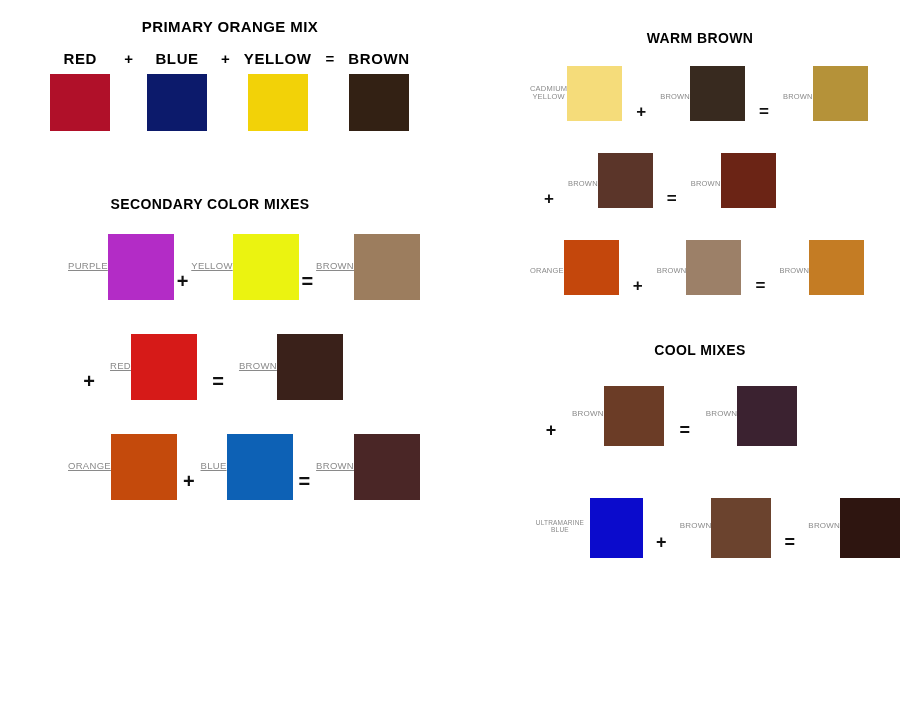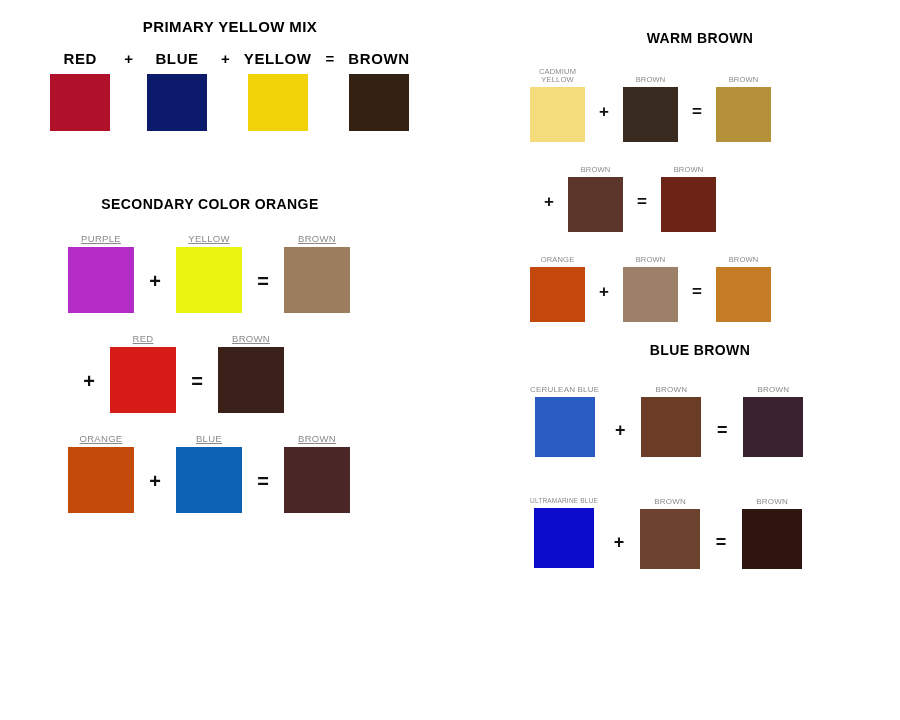--- a/index.html
+++ b/index.html
@@ -56,21 +56,21 @@
     color: #000000;
     line-height: 1;
     margin-top: 1px;
   }
 
   
   .mix-row {
     display: flex;
     align-items: flex-start;
   }
-  .mix-cell { display: flex; flex-direction: column; align-items: center; }
+  .mix-cell { display: flex; align-items: center; }
   .mix-label {
     color: #8a8a8a;
     text-transform: uppercase;
     text-align: center;
     line-height: 1.05;
     margin-bottom: 3px;
     white-space: pre-line;
   }
   .mix-swatch { display: block; }
   .mix-op {
@@ -107,21 +107,21 @@
   #cool-rows .mix-row { margin-bottom: 38px; }
   #cool-rows .mix-label { font-size: 8px; letter-spacing: 0.2px; }
   #cool-rows .mix-swatch { width: 60px; height: 60px; }
   #cool-rows .mix-op { font-size: 18px; width: 42px; height: 60px; margin-top: 14px; }
   #cool-rows .mix-label.tiny { font-size: 6.5px; }
 </style>
 </head>
 <body>
 
 <div class="panel" id="primary-panel">
-  <div class="section-title">PRIMARY YELLOW MIX</div>
+  <div class="section-title">PRIMARY ORANGE MIX</div>
   <div class="primary-equation">
 
     <div class="primary-term">
       <div class="term-label">RED</div>
       <div class="primary-swatch" style="background-color: rgb(176, 16, 41);"></div>
     </div>
 
     <div class="primary-op">+</div>
 
     <div class="primary-term">
@@ -140,21 +140,21 @@
 
     <div class="primary-term">
       <div class="term-label">BROWN</div>
       <div class="primary-swatch" style="background-color: rgb(51, 33, 20);"></div>
     </div>
 
   </div>
 </div>
 
 <div class="panel" id="secondary-panel">
-  <div class="section-title">SECONDARY COLOR ORANGE</div>
+  <div class="section-title">SECONDARY COLOR MIXES</div>
   <div id="secondary-rows">
 
     <div class="mix-row">
       <div class="mix-cell">
         <div class="mix-label">PURPLE</div>
         <div class="mix-swatch" style="background-color: rgb(179, 44, 198);"></div>
       </div>
       <div class="mix-op">+</div>
       <div class="mix-cell">
         <div class="mix-label">YELLOW</div>
@@ -249,28 +249,24 @@
       <div class="mix-cell">
         <div class="mix-label">BROWN</div>
         <div class="mix-swatch" style="background-color: rgb(196, 124, 36);"></div>
       </div>
     </div>
 
   </div>
 </div>
 
 <div class="panel" id="cool-panel">
-  <div class="section-title">BLUE BROWN</div>
+  <div class="section-title">COOL MIXES</div>
   <div id="cool-rows">
 
     <div class="mix-row">
-      <div class="mix-cell">
-        <div class="mix-label">CERULEAN BLUE</div>
-        <div class="mix-swatch" style="background-color: rgb(43, 92, 196);"></div>
-      </div>
       <div class="mix-op">+</div>
       <div class="mix-cell">
         <div class="mix-label">BROWN</div>
         <div class="mix-swatch" style="background-color: rgb(107, 60, 38);"></div>
       </div>
       <div class="mix-op">=</div>
       <div class="mix-cell">
         <div class="mix-label">BROWN</div>
         <div class="mix-swatch" style="background-color: rgb(59, 34, 48);"></div>
       </div>

